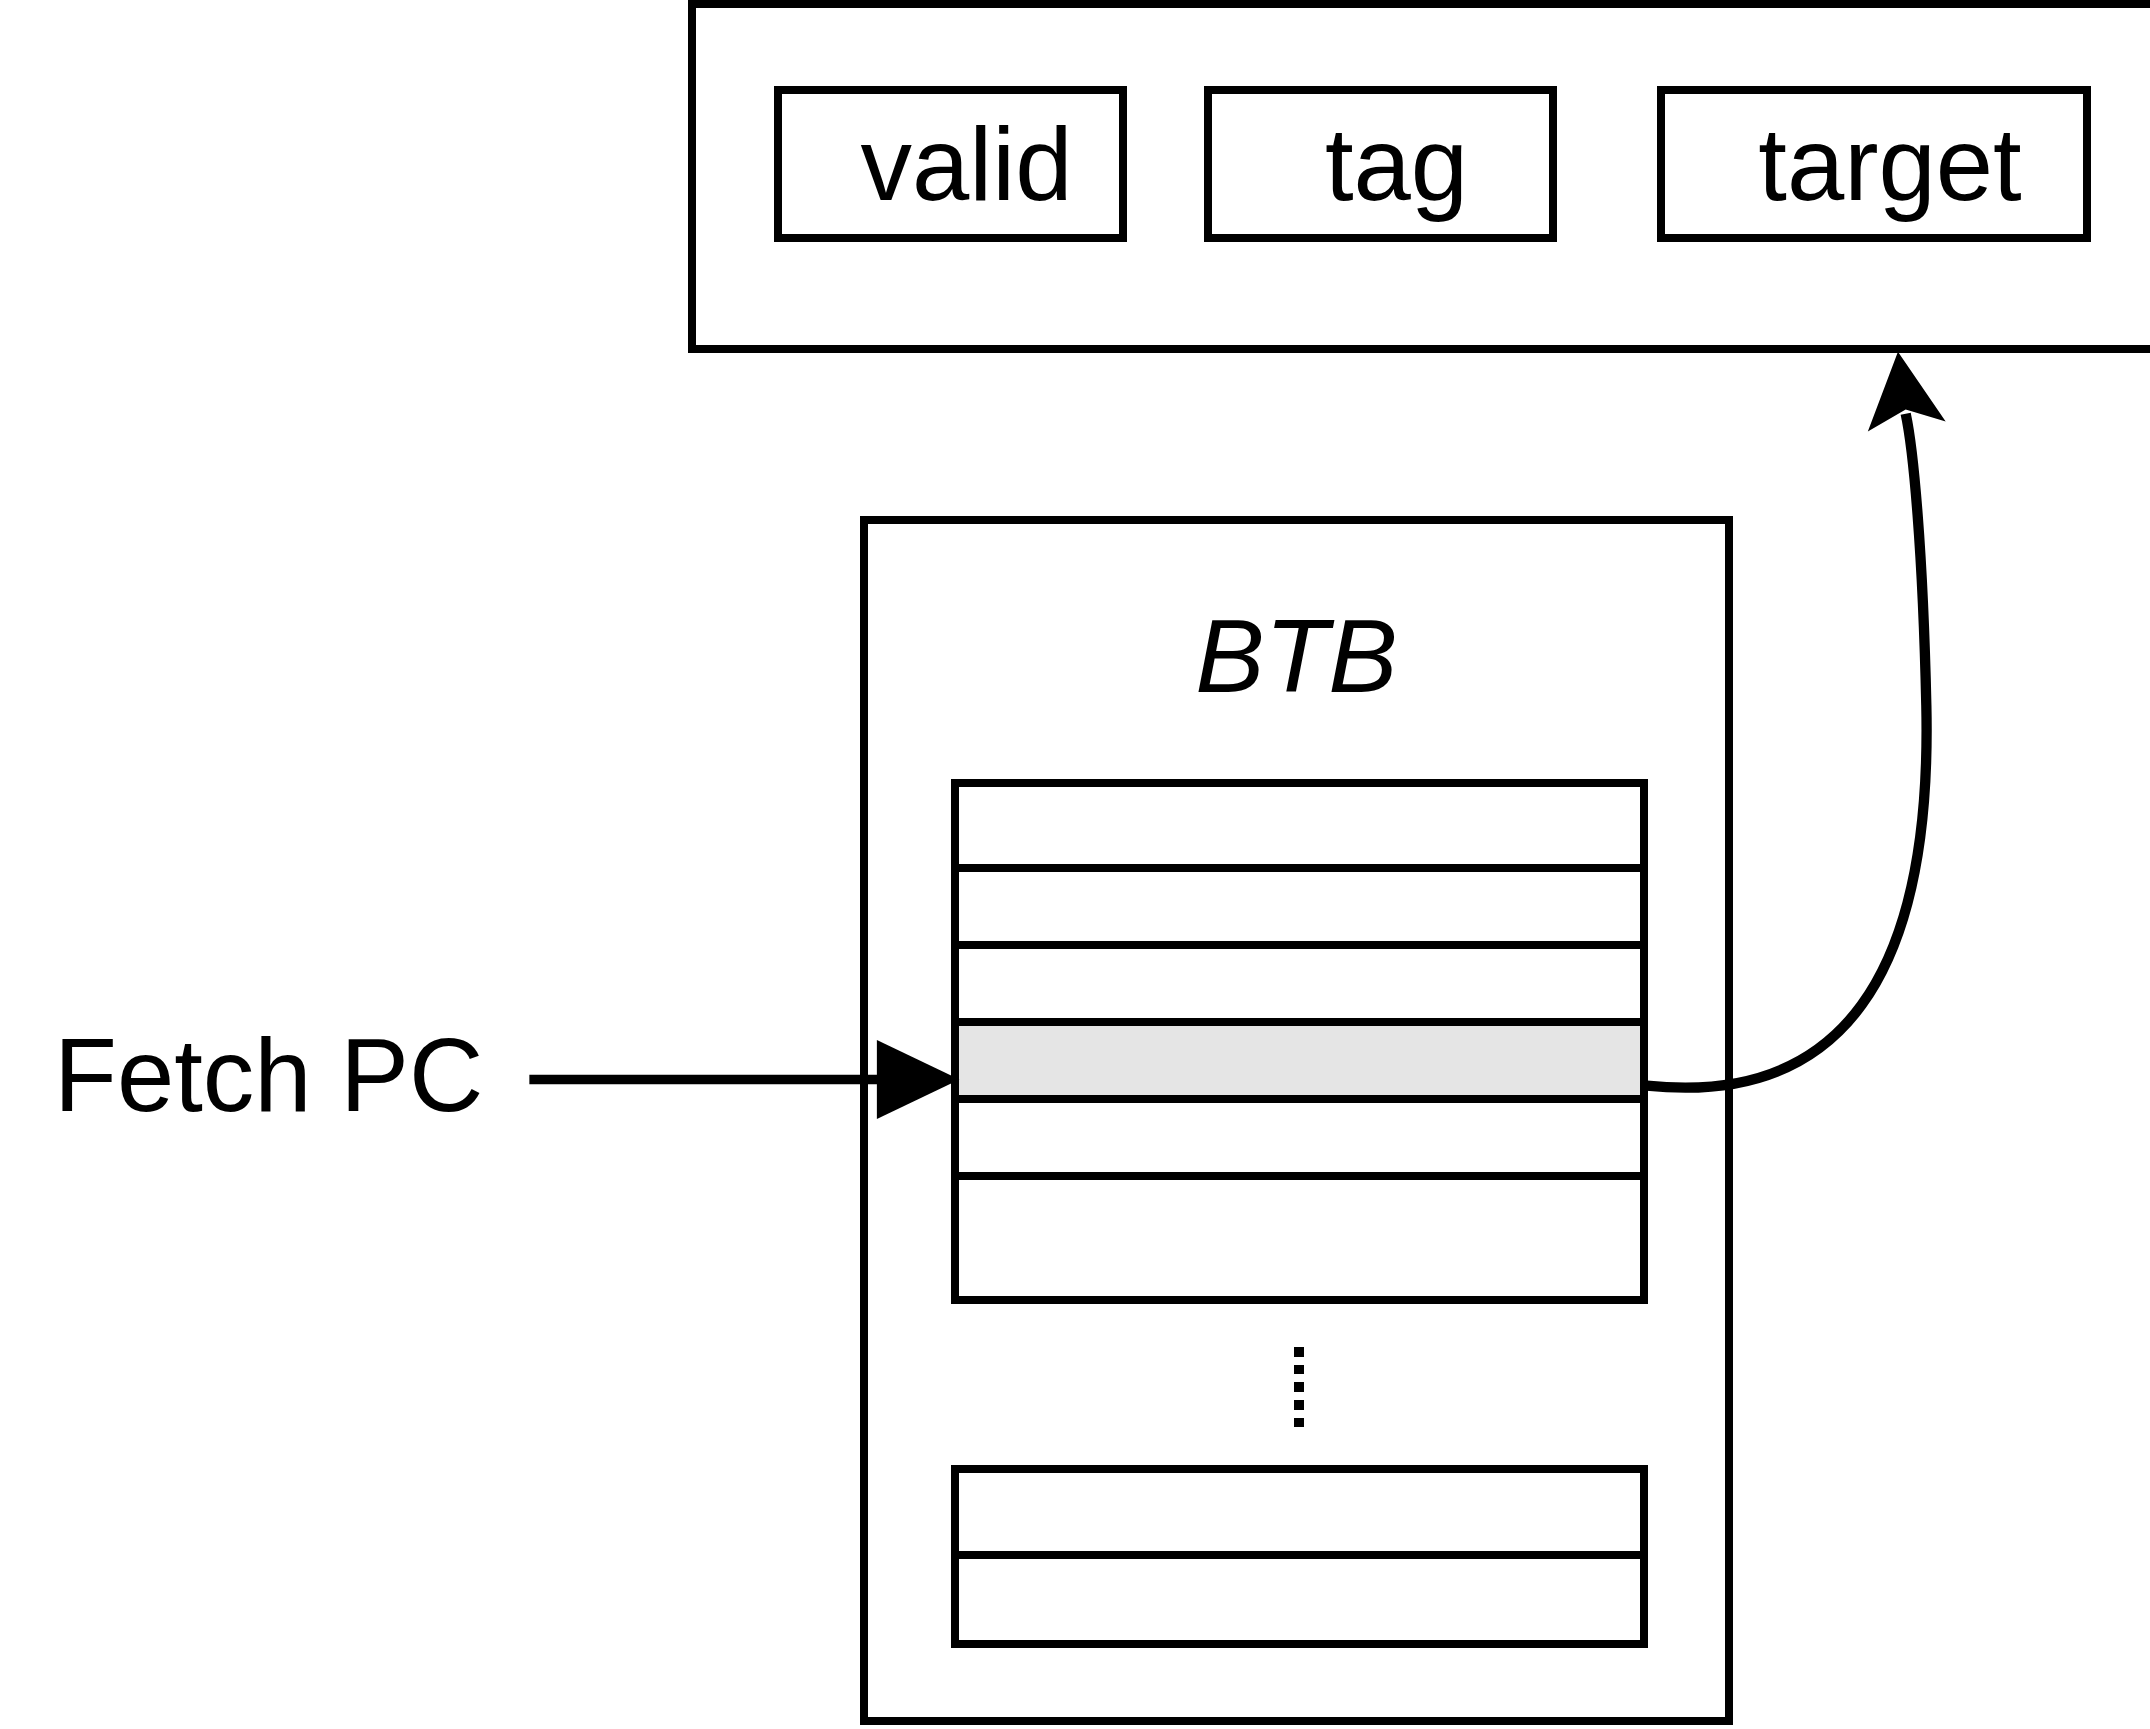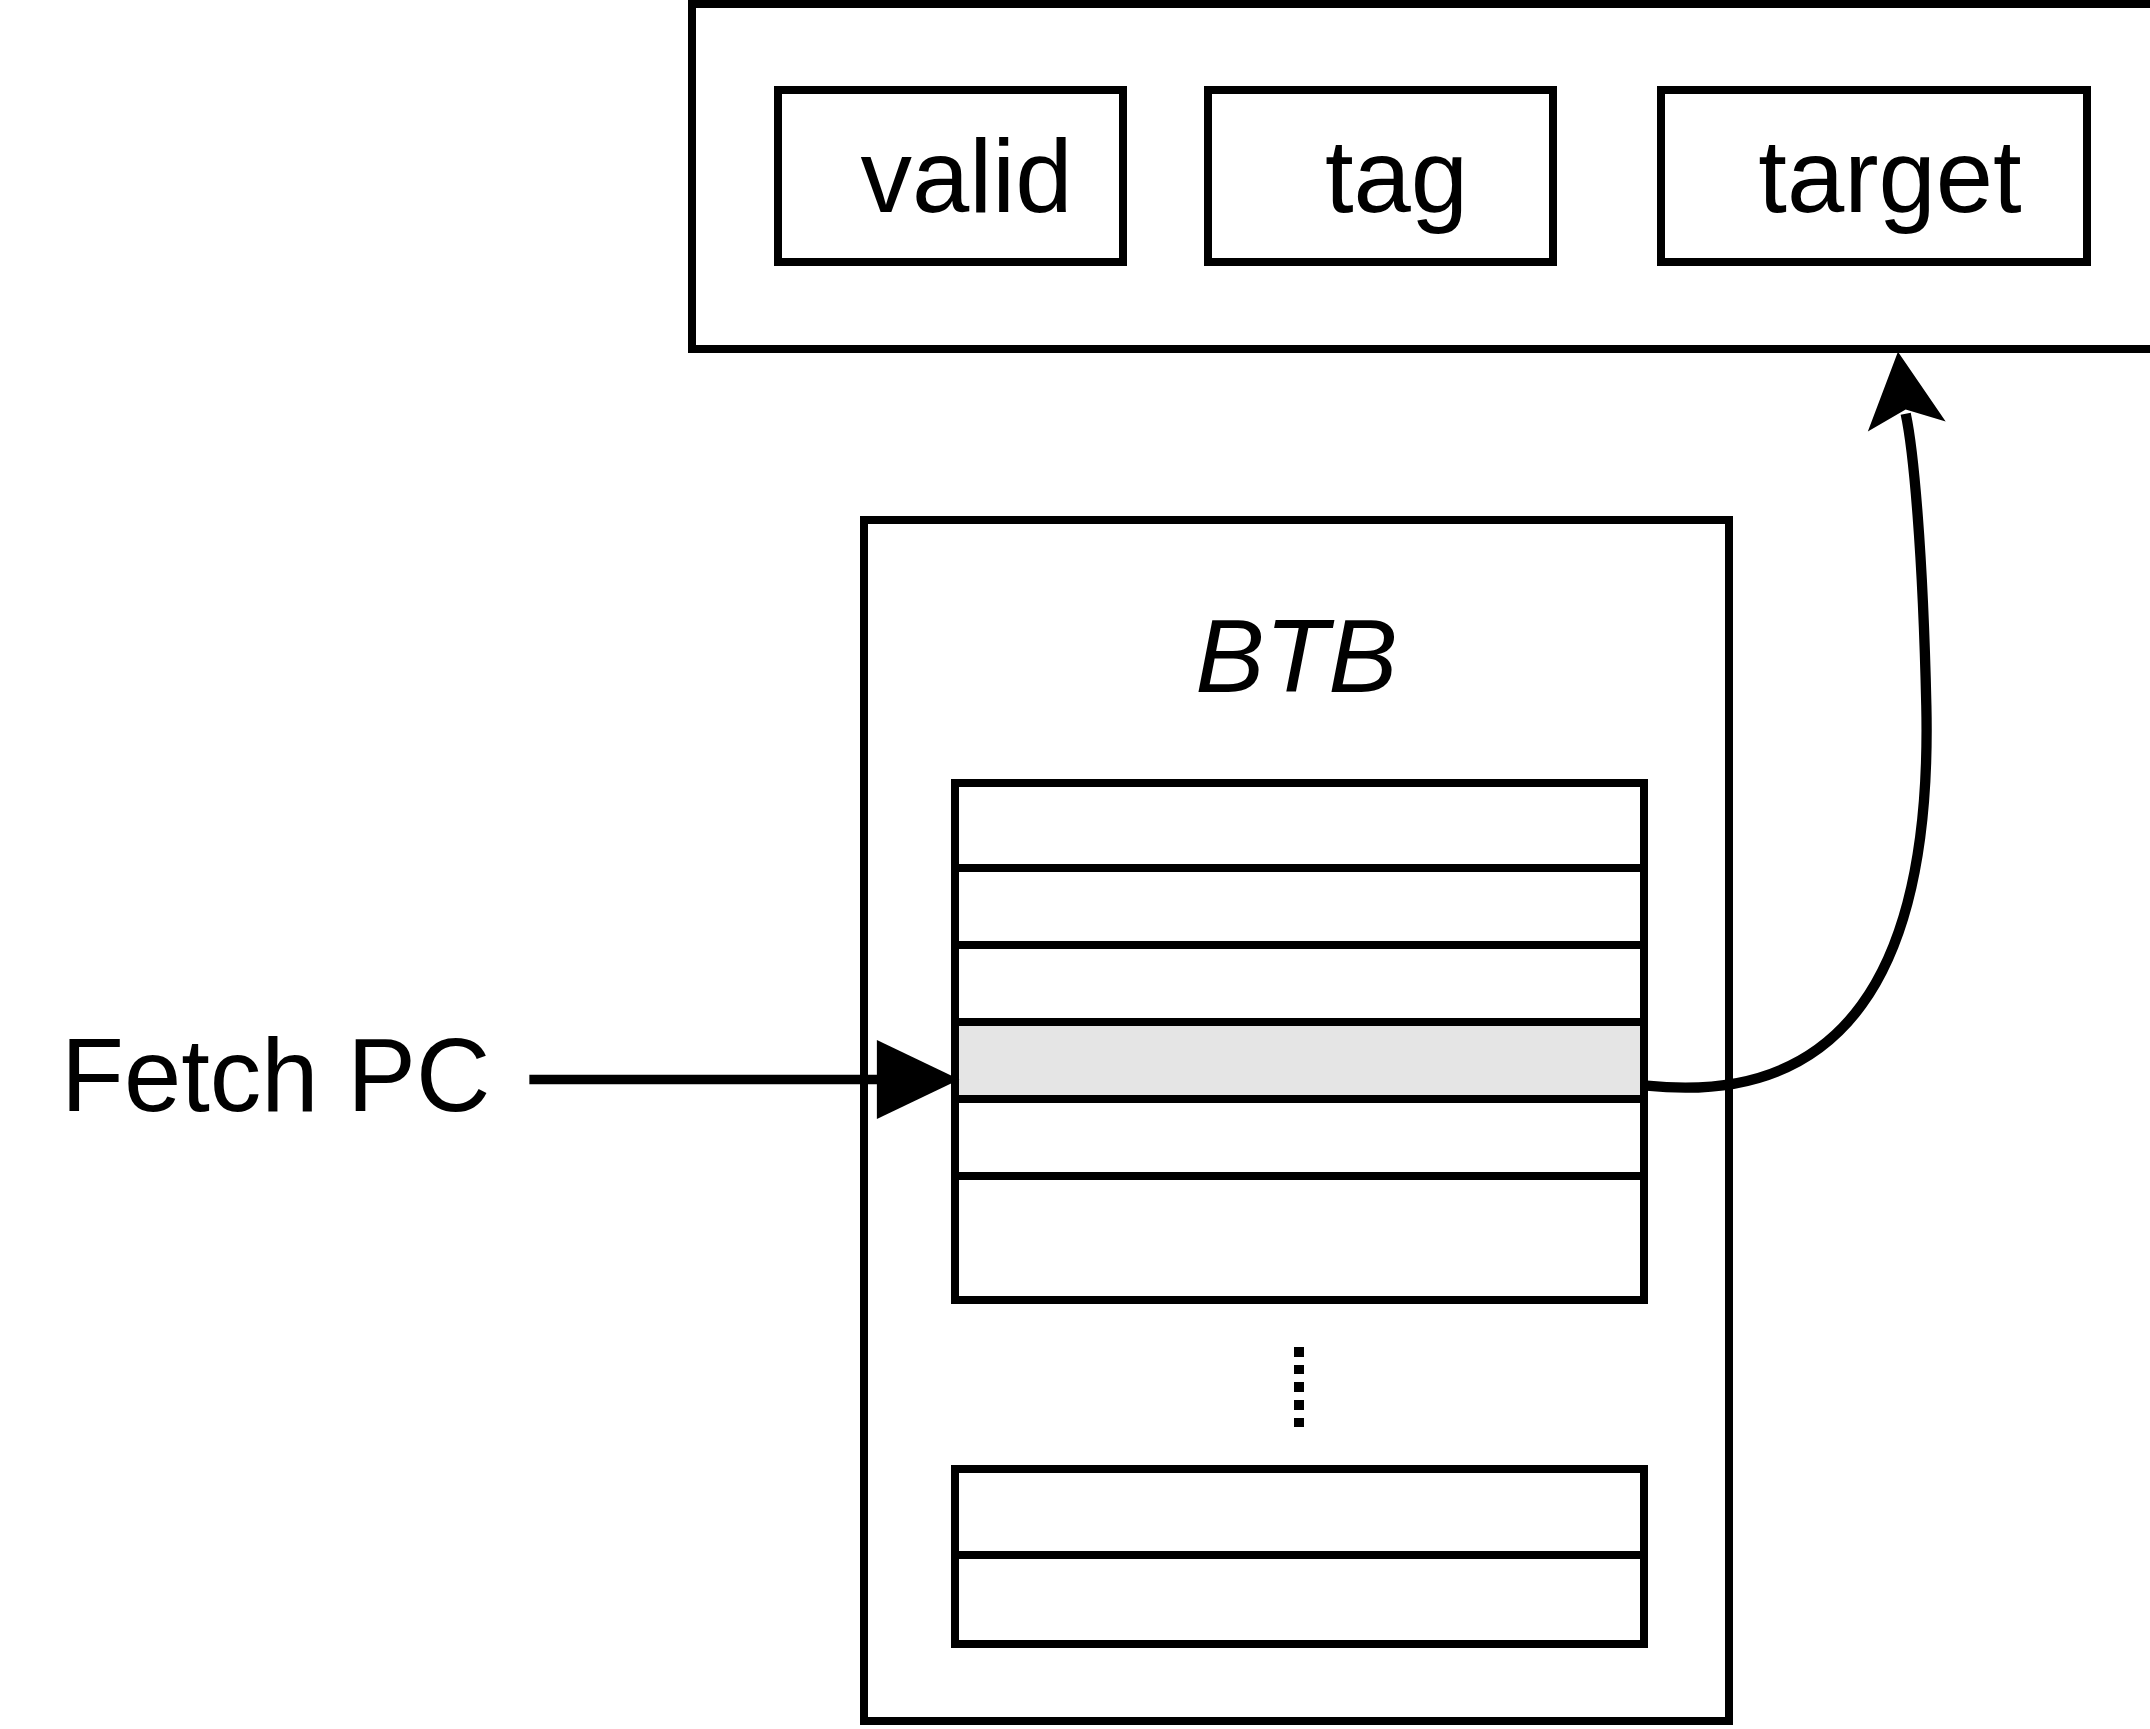--- a/index.html
+++ b/index.html
@@ -18,21 +18,21 @@
   .canvas { position: absolute; left: 0; top: 0; width: 3106px; height: 1729px; }
 
   
   .top-record {
     position: absolute; left: 688px; top: 0px;
     width: 2417px; height: 353px;
     border: 8.6px solid var(--line);
     background: var(--bg);
   }
   .field-box {
-    position: absolute; top: 86px; height: 180px;
+    position: absolute; top: 86px; height: 156px;
     border: 8.6px solid var(--line);
     background: var(--bg);
     display: flex; align-items: center; justify-content: center;
     font-size: 103px; line-height: 103px; white-space: nowrap; padding-left: 32px;
   }
   .f-valid    { left: 774px; width: 353px;  }
   .f-tag      { left: 1204px; width: 353px;  }
   .f-target   { left: 1657px; width: 434px; }
 
   
@@ -63,21 +63,21 @@
 
   
   .ellipsis {
     position: absolute; left: 1294px; top: 1347px;
     display: flex; flex-direction: column; gap: 8.2px;
   }
   .ellipsis .dash { width: 10.3px; height: 9.5px; background: var(--line); }
 
   
   .fetch-label {
-    position: absolute; left: 61px; top: 1024px;
+    position: absolute; left: 54px; top: 1024px;
     font-size: 103px; line-height: 103px; white-space: nowrap;
   }
 
   
   svg.arrows {
     position: absolute; left: 0; top: 0;
     width: 3106px; height: 1729px;
     pointer-events: none;
   }
   svg.arrows .stroke { stroke: var(--line); fill: none; }

